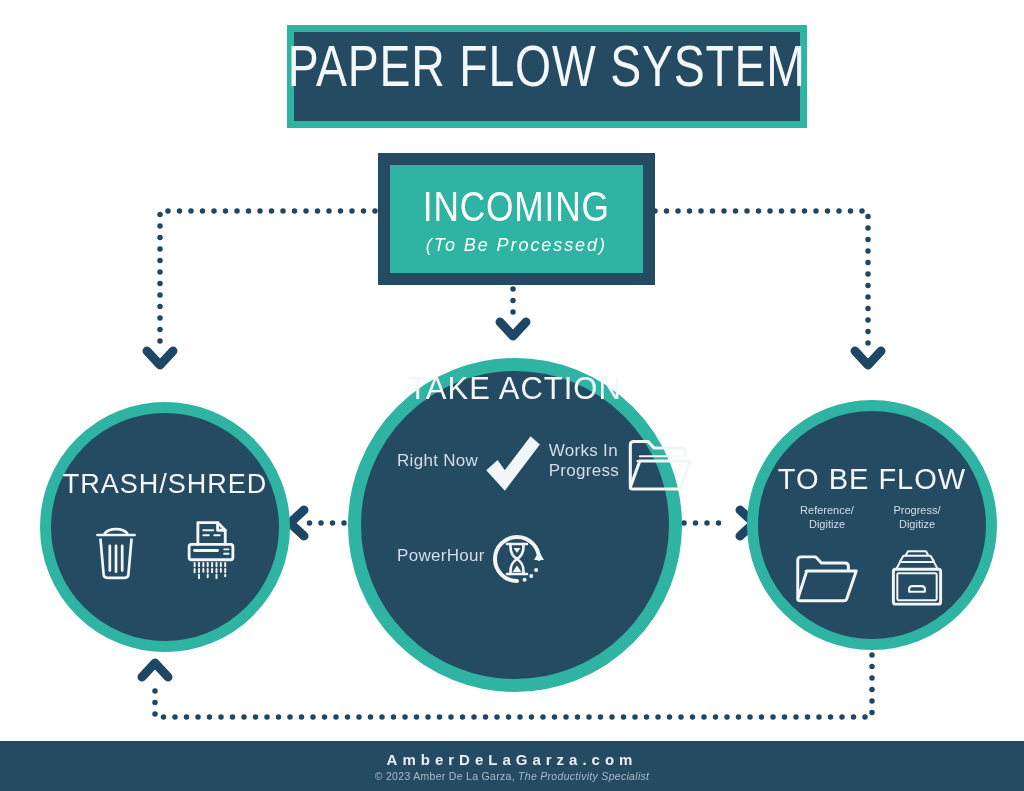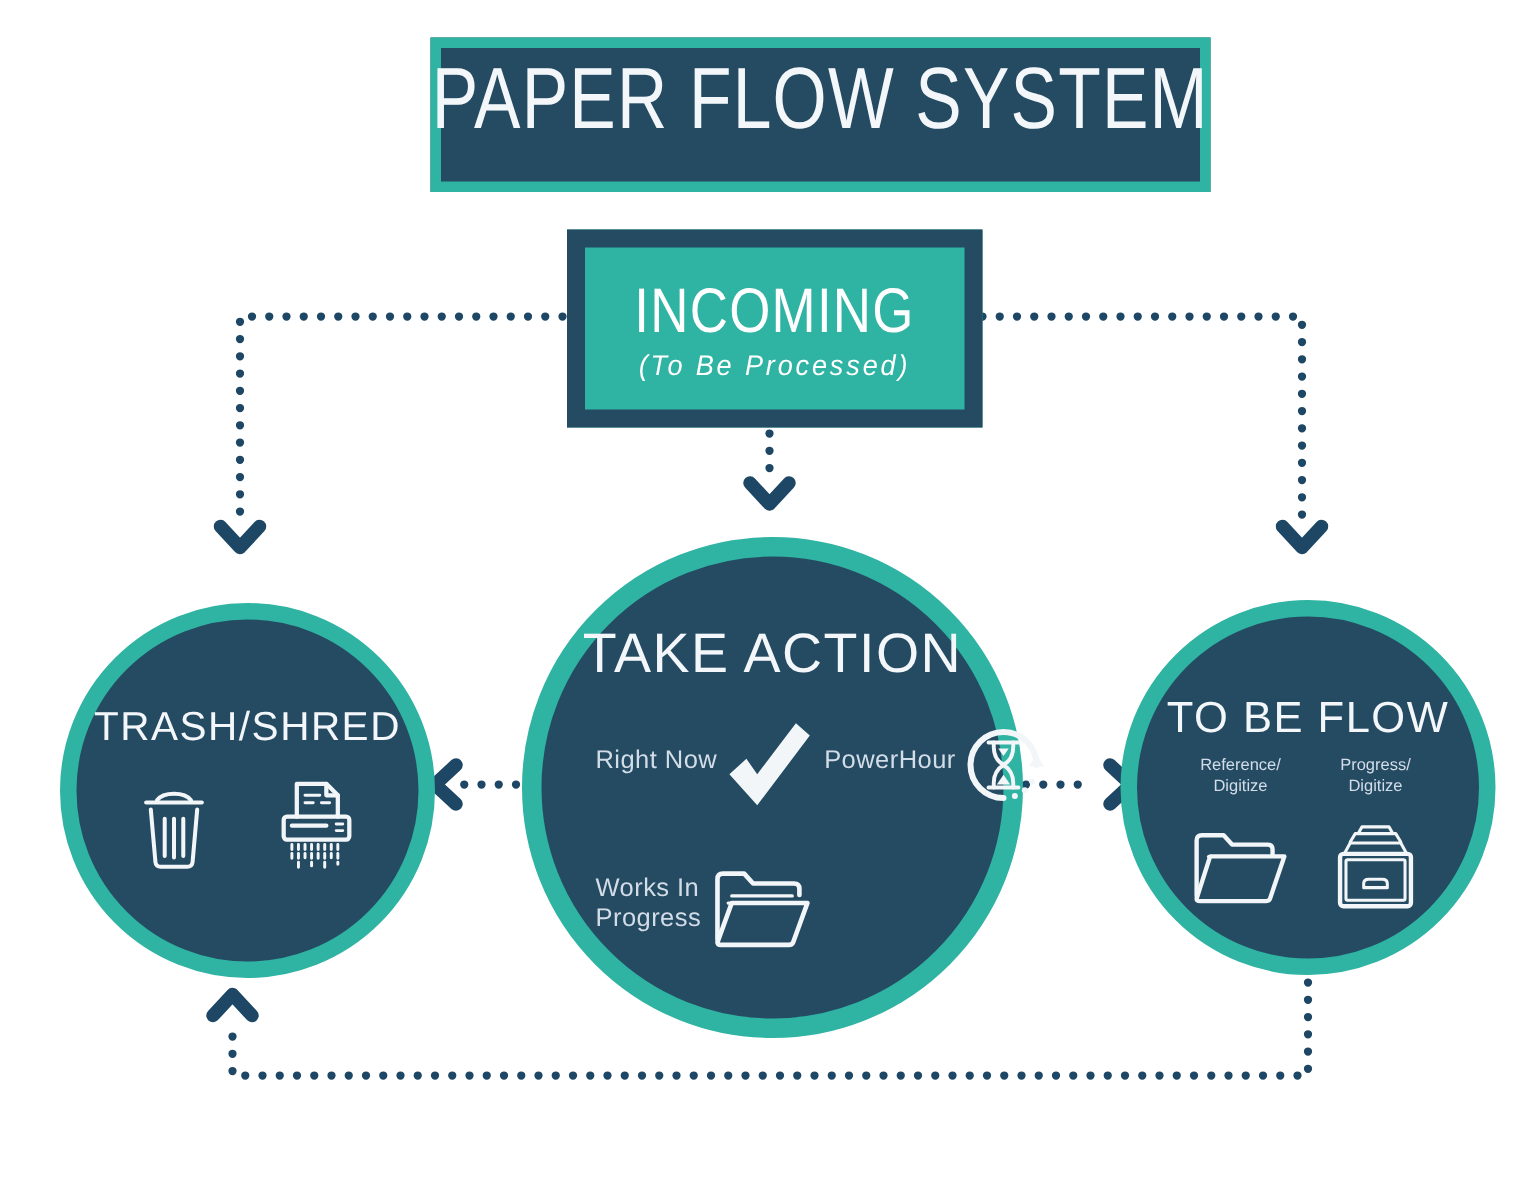--- a/index.html
+++ b/index.html
@@ -30,21 +30,21 @@
   .arrowhead{fill:none;stroke:var(--dot);stroke-width:9;stroke-linecap:round;stroke-linejoin:round;}
 
   
   .circle{position:absolute;border-radius:50%;background:var(--navy);border:11px solid var(--teal);}
   .trash-circle{left:40px;top:402px;width:250px;height:250px;}
   .action-circle{left:348px;top:358px;width:334px;height:334px;border-width:13px;}
   .filed-circle{left:747px;top:400px;width:250px;height:250px;}
 
   .circle h2{margin:0;text-align:center;font-weight:400;color:var(--white);letter-spacing:1px;}
   .trash-circle h2{margin-top:56px;font-size:27px;}
-  .action-circle h2{margin-top:44px;font-size:37px;}
+  .action-circle h2{font-size:31px;}
   .filed-circle h2{margin-top:52px;font-size:29px;}
 
   .trash-icons{display:flex;justify-content:center;align-items:flex-start;gap:26px;margin-top:16px;}
 
   .action-grid{display:grid;grid-template-columns:1fr 1fr;margin:10px 36px 0 36px;row-gap:12px;}
   .action-cell{display:flex;flex-direction:row;align-items:center;}
   .action-label{color:var(--label);font-size:17px;letter-spacing:0.3px;}
   .action-cell .icon-wrap{margin-top:7px;display:flex;align-items:center;justify-content:center;}
 
   .filed-grid{display:grid;grid-template-columns:1fr 1fr;margin:8px 24px 0 24px;}
@@ -121,42 +121,42 @@
     <div class="action-grid">
       <div class="action-cell">
         <span class="action-label">Right Now</span>
         <span class="icon-wrap" style="height:72px;">
           <svg class="icon" width="66" height="66" viewBox="0 0 64 64">
             <polygon class="fillpart" points="8,38 19,28 26,38 51,5 60,13 26,58"></polygon>
           </svg>
         </span>
       </div>
       <div class="action-cell">
+        <span class="action-label">Works In Progress</span>
+        <span class="icon-wrap" style="height:80px;">
+          <svg class="icon" width="82" height="76" viewBox="0 0 64 64">
+            <path d="M7 50 V16 Q7 13 10 13 H22 L27 18.5 H50 Q53 18.5 53 21.5 V25"></path>
+            <path class="thin" d="M15 25.5 H49 M13 29.5 H51"></path>
+            <path d="M7 51.5 L15 29.5 H57.5 L49.5 51.5 Q49 53 47 53 H9 Q7 53 7 51.5 Z"></path>
+          </svg>
+        </span>
+      </div>
+      <div class="action-cell">
         <span class="action-label">PowerHour</span>
         <span class="icon-wrap" style="height:72px;">
           <svg class="icon" width="64" height="64" viewBox="0 0 64 64">
             <path stroke-width="4" d="M54 32 A 22 22 0 1 0 32 54"></path>
             <circle class="fillpart" cx="51.1" cy="43" r="2"></circle>
             <circle class="fillpart" cx="46.2" cy="48.9" r="2"></circle>
             <circle class="fillpart" cx="39.6" cy="52.7" r="2"></circle>
             <path class="fillpart" d="M49 33 L54 24.5 L59 33 Z"></path>
             <path d="M22 17 H42 M22 47 H42"></path>
             <path d="M25.5 17 V20 Q25.5 28 32 32 Q25.5 36 25.5 44 V47 M38.5 17 V20 Q38.5 28 32 32 Q38.5 36 38.5 44 V47"></path>
             <path class="fillpart" d="M27.5 45 L36.5 45 L32 38.5 Z"></path>
             <path class="fillpart" d="M28.5 21 H35.5 L32 26 Z"></path>
-          </svg>
-        </span>
-      </div>
-      <div class="action-cell">
-        <span class="action-label">Works In Progress</span>
-        <span class="icon-wrap" style="height:80px;">
-          <svg class="icon" width="82" height="76" viewBox="0 0 64 64">
-            <path d="M7 50 V16 Q7 13 10 13 H22 L27 18.5 H50 Q53 18.5 53 21.5 V25"></path>
-            <path class="thin" d="M15 25.5 H49 M13 29.5 H51"></path>
-            <path d="M7 51.5 L15 29.5 H57.5 L49.5 51.5 Q49 53 47 53 H9 Q7 53 7 51.5 Z"></path>
           </svg>
         </span>
       </div>
     </div>
   </div>
 
   <div class="circle filed-circle">
     <h2>TO BE FLOW</h2>
     <div class="filed-grid">
       <div class="filed-cell">
@@ -178,14 +178,18 @@
             <path class="thin" d="M22 13.5 L24 10 H40 L42 13.5"></path>
             <rect x="11" y="26" width="42" height="31" rx="2"></rect>
             <rect class="thin" x="14.5" y="29.5" width="35" height="24" rx="1"></rect>
             <path class="thin" d="M25 46 V43.5 Q25 41 28 41 H36 Q39 41 39 43.5 V46 M25 46 H39"></path>
           </svg>
         </span>
       </div>
     </div>
   </div>
 
+  <div class="footer">
+    <span class="footer-site">AmberDeLaGarza.com</span>
+    <span class="footer-copy"><span>© 2023 Amber De La Garza, </span><i>The Productivity Specialist</i></span>
+  </div>
 
 </div>
 
 </body></html>

